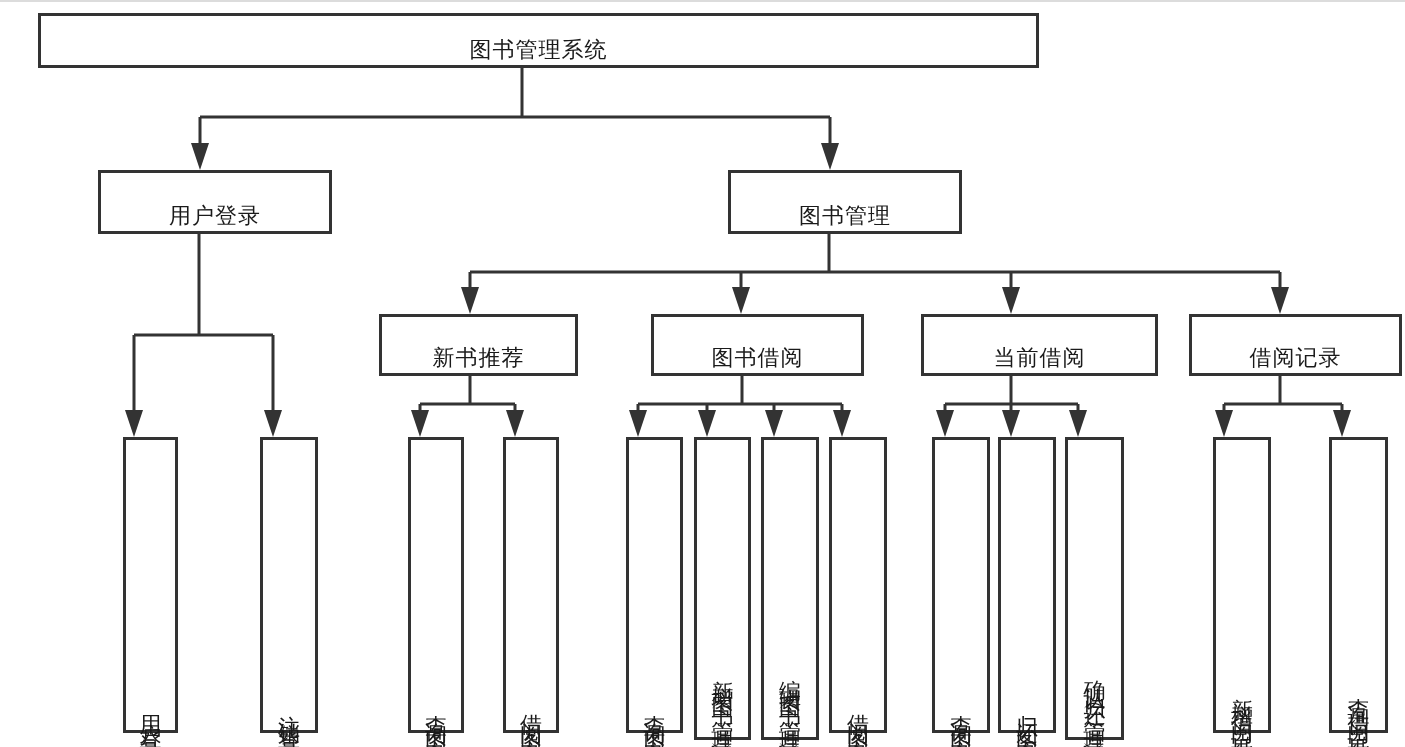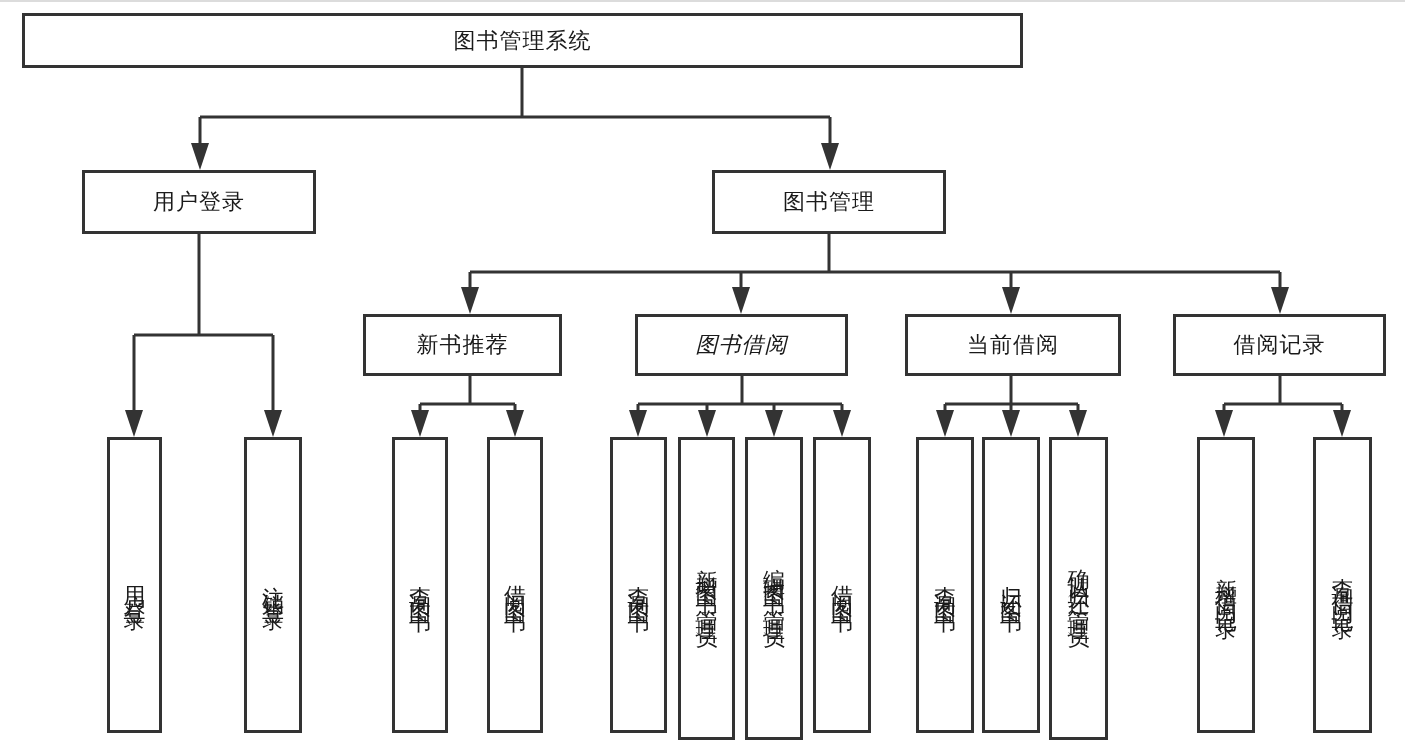--- a/index.html
+++ b/index.html
@@ -6,21 +6,21 @@
   body{
     width:1405px;height:747px;position:relative;overflow:hidden;
     font-family:"Liberation Sans","DejaVu Sans",sans-serif;
     color:#1a1a1a;
   }
   .stage{position:absolute;inset:0;}
   .top-rule{position:absolute;top:0;left:0;width:1405px;height:2px;background:#dcdcdc;}
   svg.connectors{position:absolute;top:0;left:0;}
   .node{
     position:absolute;background:#ffffff;border:3px solid #333333;
-    box-sizing:border-box;display:flex;align-items:center;justify-content:center;
+    box-sizing:border-box;display:flex;align-items:flex-end;justify-content:center;margin-left:16px;
   }
   .hbox{font-size:22px;letter-spacing:1px;}
   .root{left:22px;top:13px;width:1001px;height:55px;}
   .vbox{top:437px;height:296px;}
   .vbox.tall{height:303px;}
   .vtext{
     writing-mode:vertical-rl;text-orientation:mixed;
     font-size:22px;line-height:1;letter-spacing:0.38em;
     white-space:nowrap;
   }
@@ -77,24 +77,24 @@
   <div class="node hbox" style="left:82px;top:170px;width:234px;height:64px;">
     <span>用户登录</span>
   </div>
   <div class="node hbox" style="left:712px;top:170px;width:234px;height:64px;">
     <span>图书管理</span>
   </div>
 
   <div class="node hbox" style="left:363px;top:314px;width:199px;height:62px;">
     <span>新书推荐</span>
   </div>
-  <div class="node hbox" style="left:635px;top:314px;width:213px;height:62px;font-style:italic;">
+  <div class="node hbox" style="left:635px;top:314px;width:213px;height:62px;">
     <span>图书借阅</span>
   </div>
-  <div class="node hbox" style="left:905px;top:314px;width:216px;height:62px;">
+  <div class="node hbox" style="left:905px;top:314px;width:237px;height:62px;">
     <span>当前借阅</span>
   </div>
   <div class="node hbox" style="left:1173px;top:314px;width:213px;height:62px;">
     <span>借阅记录</span>
   </div>
 
   <div class="node vbox" style="left:107px;width:55px;">
     <span class="vtext">用户登录</span>
   </div>
   <div class="node vbox" style="left:244px;width:58px;">

